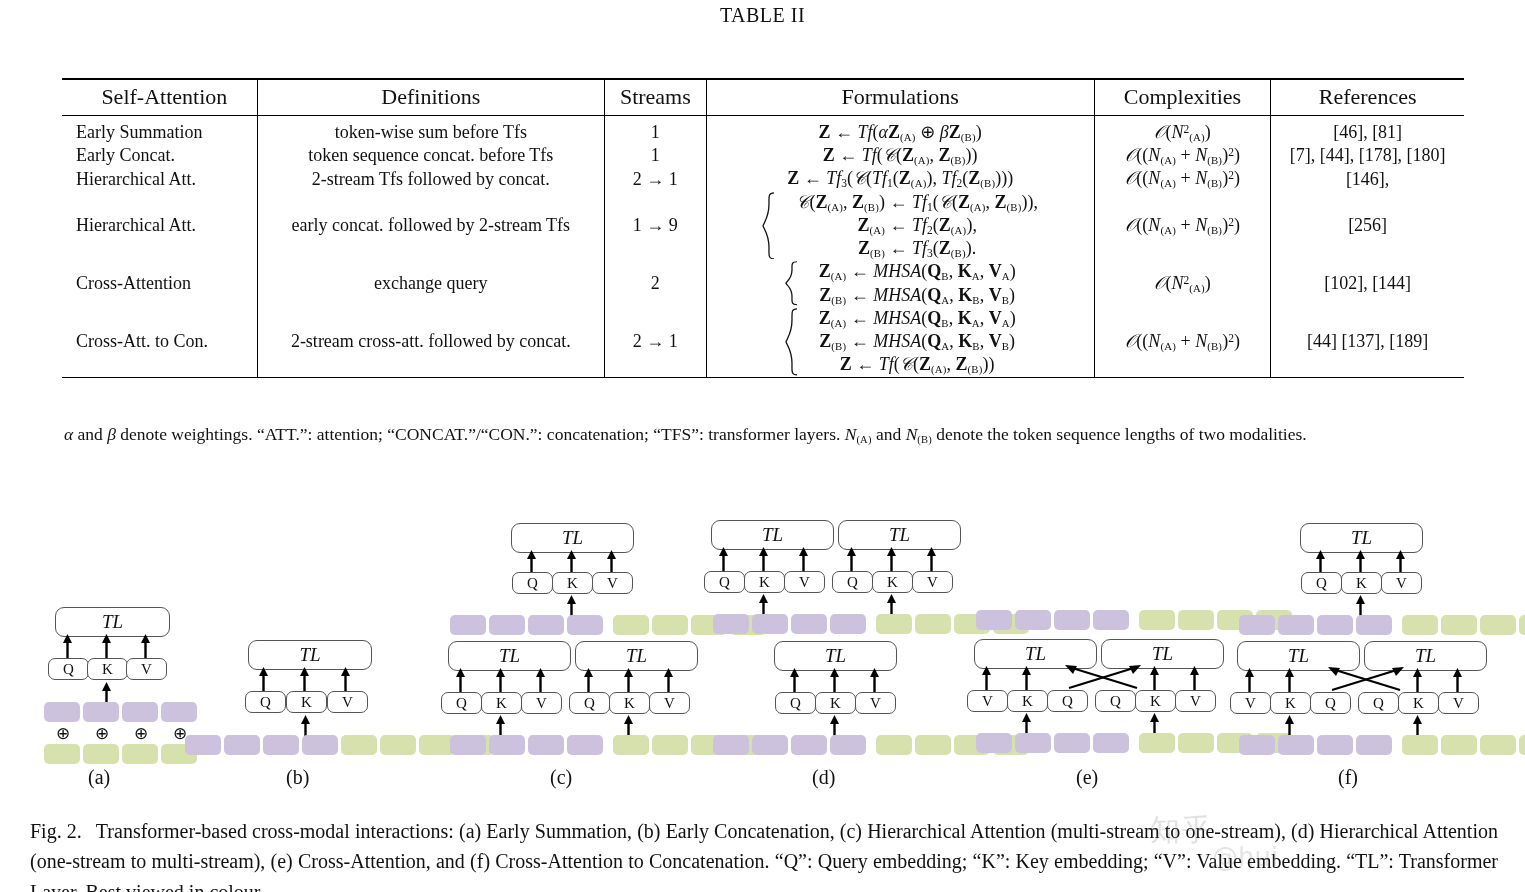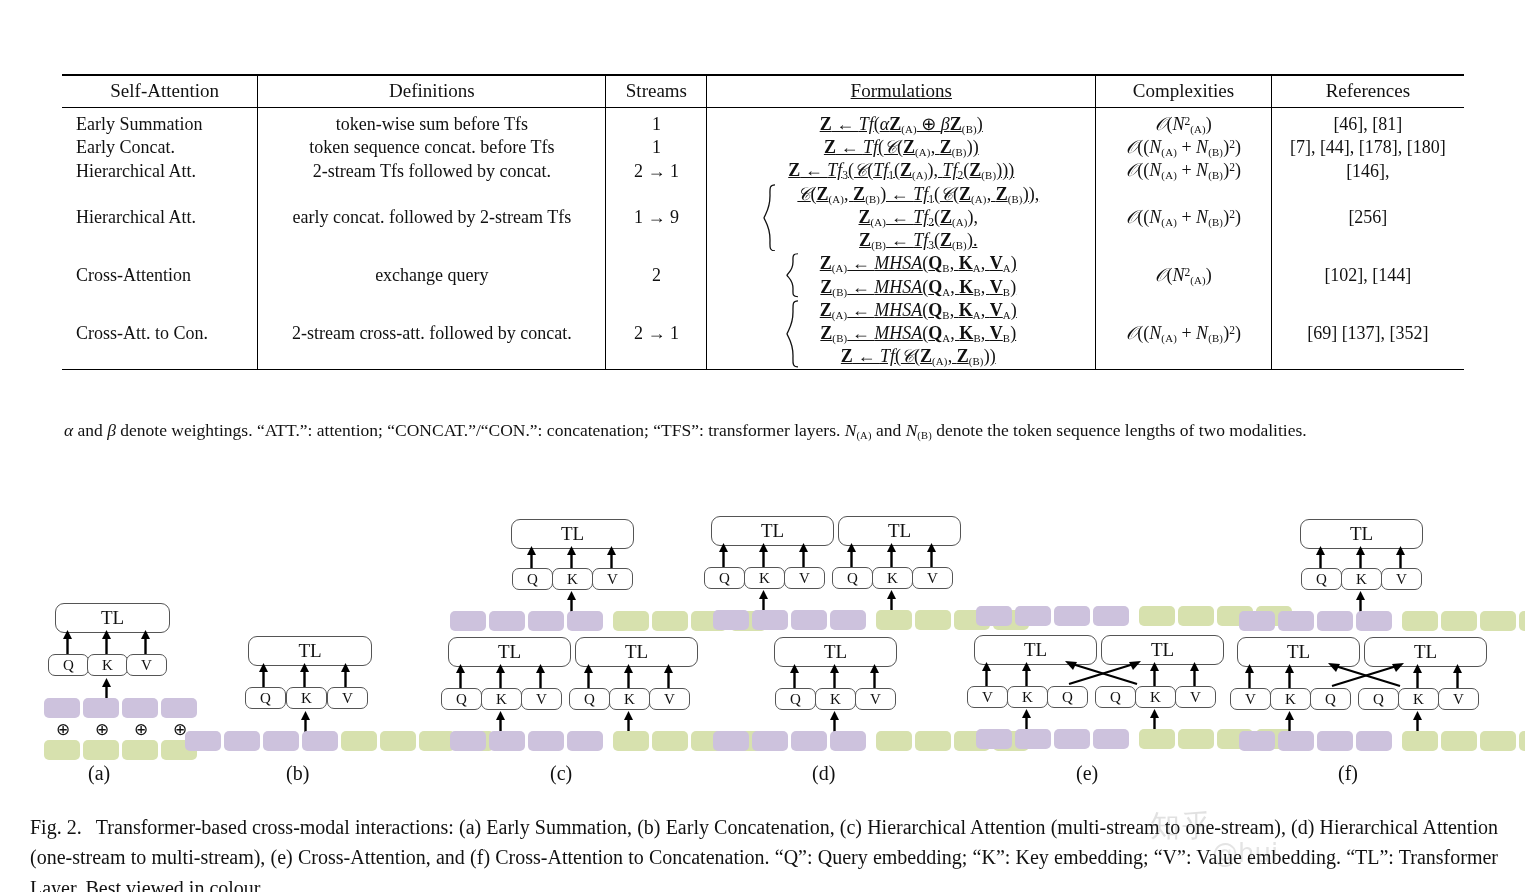--- a/index.html
+++ b/index.html
@@ -39,28 +39,28 @@
     border-left:1px solid #000;
     padding:1px 4px;
     vertical-align:middle;
     font-weight:normal;
   }
   table.t2 tr.hdr th{
     border-top:2px solid #000;
     border-bottom:1px solid #000;
     text-align:center;
     padding:4px 4px 5px;
-    font-size:19px;
+    font-size:22px;
   }
   table.t2 td:first-child,table.t2 th:first-child{border-left:none;}
   table.t2 tr.last td{border-bottom:1.6px solid #000;}
   .c-name{width:186px;text-align:left;padding-left:14px!important;}
   .c-def{width:364px;text-align:center;}
   .c-str{width:95px;text-align:center;}
-  .c-form{width:390px;text-align:center;text-decoration:underline;}
+  .c-form{width:390px;text-align:center;}
   .c-cmp{width:173px;text-align:center;}
   .c-ref{width:194px;text-align:center;}
 
   
   .m{font-family:"Liberation Serif",serif;}
   .mi{font-style:italic;}
   .bf{font-weight:bold;font-style:normal;}
   .cal{font-style:italic;font-family:"Liberation Serif",serif;}
   .sub{font-size:.64em;vertical-align:-.28em;}
   .subA{font-size:.6em;vertical-align:-.3em;letter-spacing:.2px;}
@@ -83,21 +83,21 @@
     font-size:17.5px;line-height:1.45;text-align:left;
   }
 
   
   .fig{position:absolute;left:0;top:490px;width:1525px;height:300px;}
   .panel{position:absolute;}
   .tl{
     border:1.6px solid #555;border-radius:9px;
     background:#fff;
     display:flex;align-items:center;justify-content:center;
-    font-size:19px;height:28px;
+    font-size:19px;height:28px;font-style:italic;
   }
   .qkv{
     border:1.6px solid #555;border-radius:7px;
     background:#fff;
     display:flex;align-items:center;justify-content:center;
     font-size:15px;height:20px;width:39px;
     position:absolute;
   }
   .tok{
     position:absolute;border-radius:5px;height:20px;width:36px;
@@ -128,20 +128,21 @@
     font-size:26px;color:rgba(120,120,120,.20);
     font-family:"DejaVu Sans",sans-serif;
     pointer-events:none;
   }
 </style>
 </head>
 <body>
 
 <div class="page">
 
+  <div class="tbl-title">TABLE II</div>
 
   <div class="tbl-wrap">
     <table class="t2">
       <tbody>
           <tr class="hdr">
         <th class="c-name">Self-Attention</th>
         <th class="c-def">Definitions</th>
         <th class="c-str">Streams</th>
         <th class="c-form">Formulations</th>
         <th class="c-cmp">Complexities</th>
@@ -248,21 +249,21 @@
             <div class="eqs">
               <div class="eq m"><span class="bf">Z</span><span class="subA">(A)</span> ← <span class="mi">MHSA</span>(<span class="bf">Q</span><span class="subA">B</span>, <span class="bf">K</span><span class="subA">A</span>, <span class="bf">V</span><span class="subA">A</span>)</div>
               <div class="eq m"><span class="bf">Z</span><span class="subA">(B)</span> ← <span class="mi">MHSA</span>(<span class="bf">Q</span><span class="subA">A</span>, <span class="bf">K</span><span class="subA">B</span>, <span class="bf">V</span><span class="subA">B</span>)</div>
               <div class="eq m"><span class="bf">Z</span> ← <span class="mi">Tf</span>(<span class="cal">𝒞</span>(<span class="bf">Z</span><span class="subA">(A)</span>, <span class="bf">Z</span><span class="subA">(B)</span>))</div>
             </div>
           </div>
         </td>
         <td class="c-cmp">
           <span class="m"><span class="cal">𝒪</span>((<span class="mi">N</span><span class="subA">(A)</span> + <span class="mi">N</span><span class="subA">(B)</span>)<span class="sup">2</span>)</span>
         </td>
-        <td class="c-ref">[69] [137], [352]</td>
+        <td class="c-ref">[44] [137], [189]</td>
       </tr>
     </tbody>
       </table>
   </div>
 
   <div class="foot">
     <span class="mi">α</span> and <span class="mi">β</span> denote weightings. “ATT.”: attention; “CONCAT.”/“CON.”: concatenation; “TFS”: transformer layers. <span class="mi">N</span><span class="subA">(A)</span> and <span class="mi">N</span><span class="subA">(B)</span> denote the token sequence lengths of two modalities.
   </div>
 
   <div class="fig">

